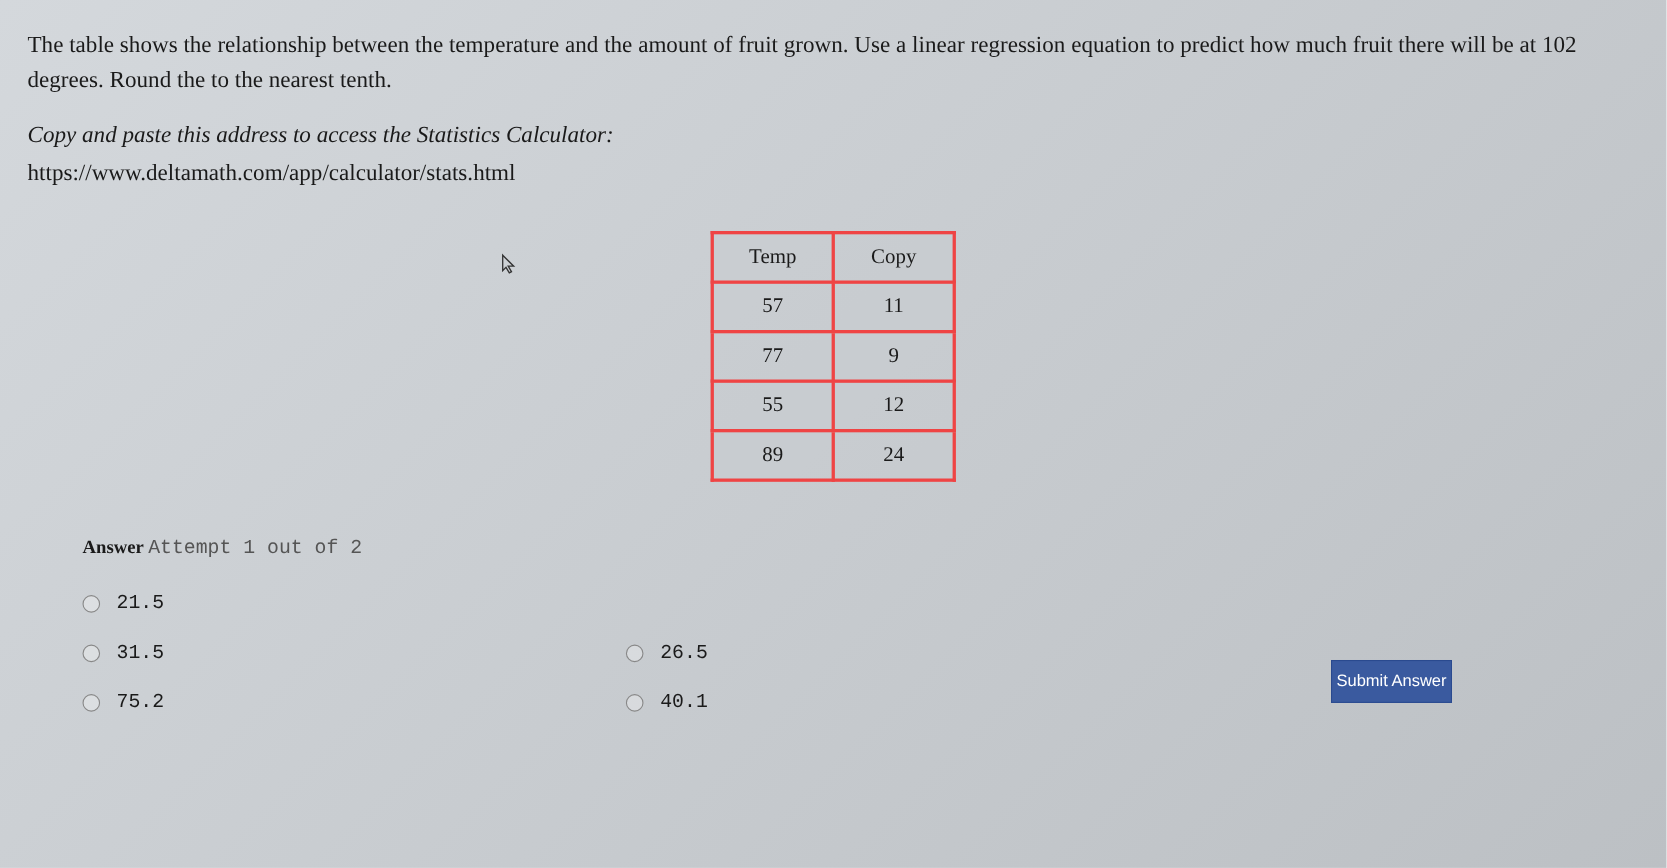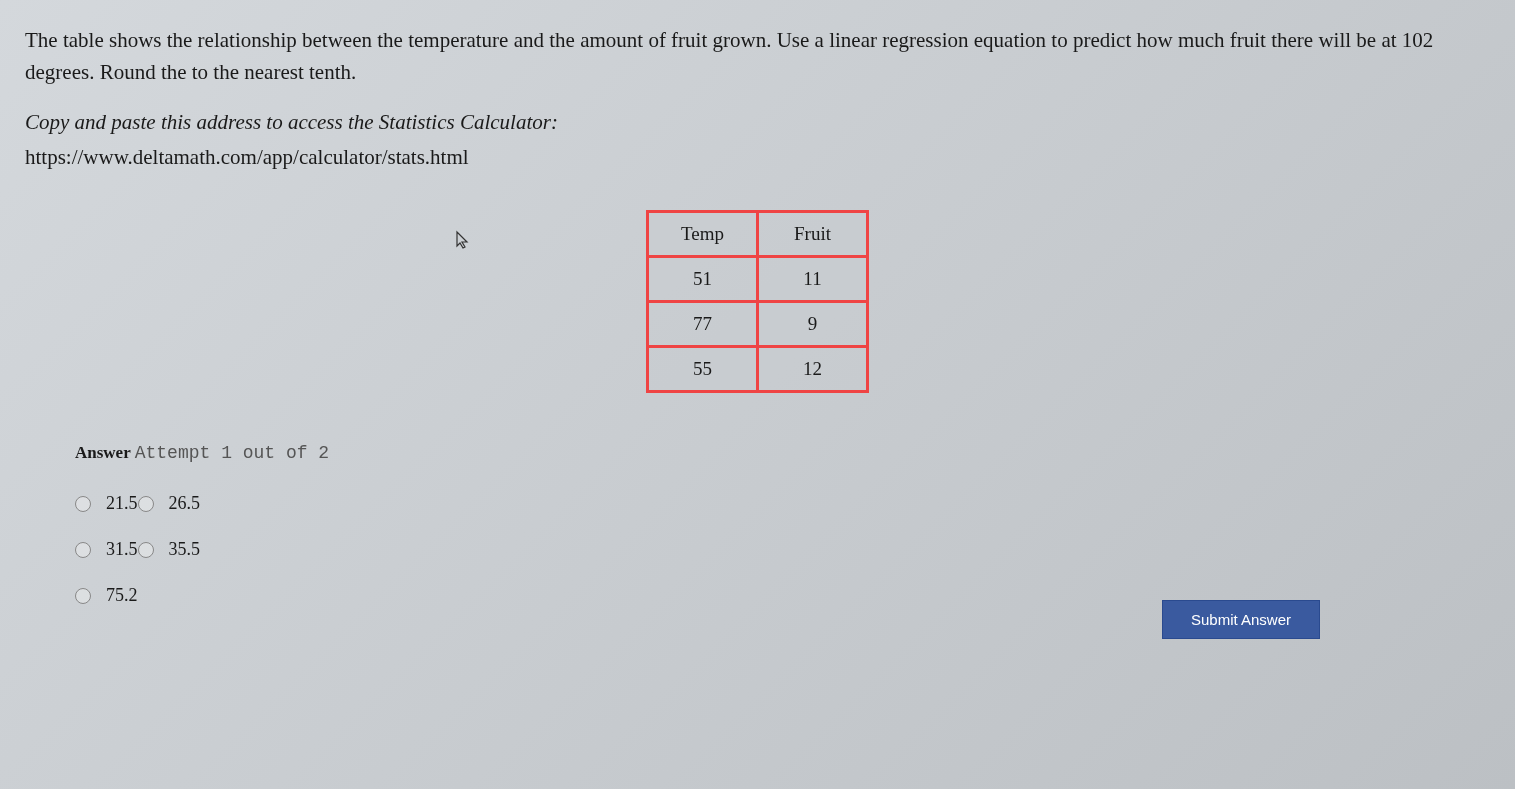--- a/index.html
+++ b/index.html
@@ -77,21 +77,23 @@
       font-size: 17px;
       color: #1a1a1a;
     }
     .attempt-text {
       font-size: 18px;
       color: #555;
       font-family: Liberation Mono, monospace;
     }
     .options-container {
       display: flex;
-      align-items: flex-start;
+      align-items: flex-end;
+      gap: 420px;
+      font-family: Liberation Mono, monospace;
     }
     .options-column {
       display: flex;
       flex-direction: column;
       gap: 25px;
     }
     .option-row {
       display: flex;
       align-items: center;
       gap: 15px;
@@ -106,21 +108,21 @@
       flex-shrink: 0;
     }
     .option-label {
       font-size: 18px;
       color: #1a1a1a;
     }
     .submit-button {
       background: #3a5a9f;
       color: white;
       border: 1px solid #2a4a8f;
-      padding: 10px 28px;
+      padding: 10px 4px;
       font-size: 15px;
       cursor: pointer;
       font-family: Arial, sans-serif;
       position: absolute;
       right: 195px;
       top: 600px;
     }
   </style>
 </head>
 <body>
@@ -133,35 +135,39 @@
 <div class="table-area">
   <span class="cursor-icon">
     <svg width="16" height="20" viewBox="0 0 16 20">
       <path d="M2 2 L2 16 L5 13 L8 18 L10 17 L7 12 L12 12 Z" fill="none" stroke="#333" stroke-width="1.2"></path>
     </svg>
   </span>
   <table class="data-table">
     <thead>
       <tr>
         <th>Temp</th>
-        <th>Fruit</th>
+        <th>Copy</th>
       </tr>
     </thead>
     <tbody>
       <tr>
-        <td>51</td>
+        <td>57</td>
         <td>11</td>
       </tr>
       <tr>
         <td>77</td>
         <td>9</td>
       </tr>
       <tr>
         <td>55</td>
         <td>12</td>
+      </tr>
+      <tr>
+        <td>89</td>
+        <td>24</td>
       </tr>
     </tbody>
   </table>
 </div>
 
 <div class="answer-section">
   <div class="answer-header">
     <span class="answer-label">Answer</span>
     <span class="attempt-text">Attempt 1 out of 2</span>
   </div>
@@ -180,19 +186,19 @@
         <span class="option-label">75.2</span>
       </div>
     </div>
     <div class="options-column">
       <div class="option-row">
         <span class="radio-circle"></span>
         <span class="option-label">26.5</span>
       </div>
       <div class="option-row">
         <span class="radio-circle"></span>
-        <span class="option-label">35.5</span>
+        <span class="option-label">40.1</span>
       </div>
     </div>
   </div>
 </div>
 
 <button class="submit-button">Submit Answer</button>
 
 </body></html>

